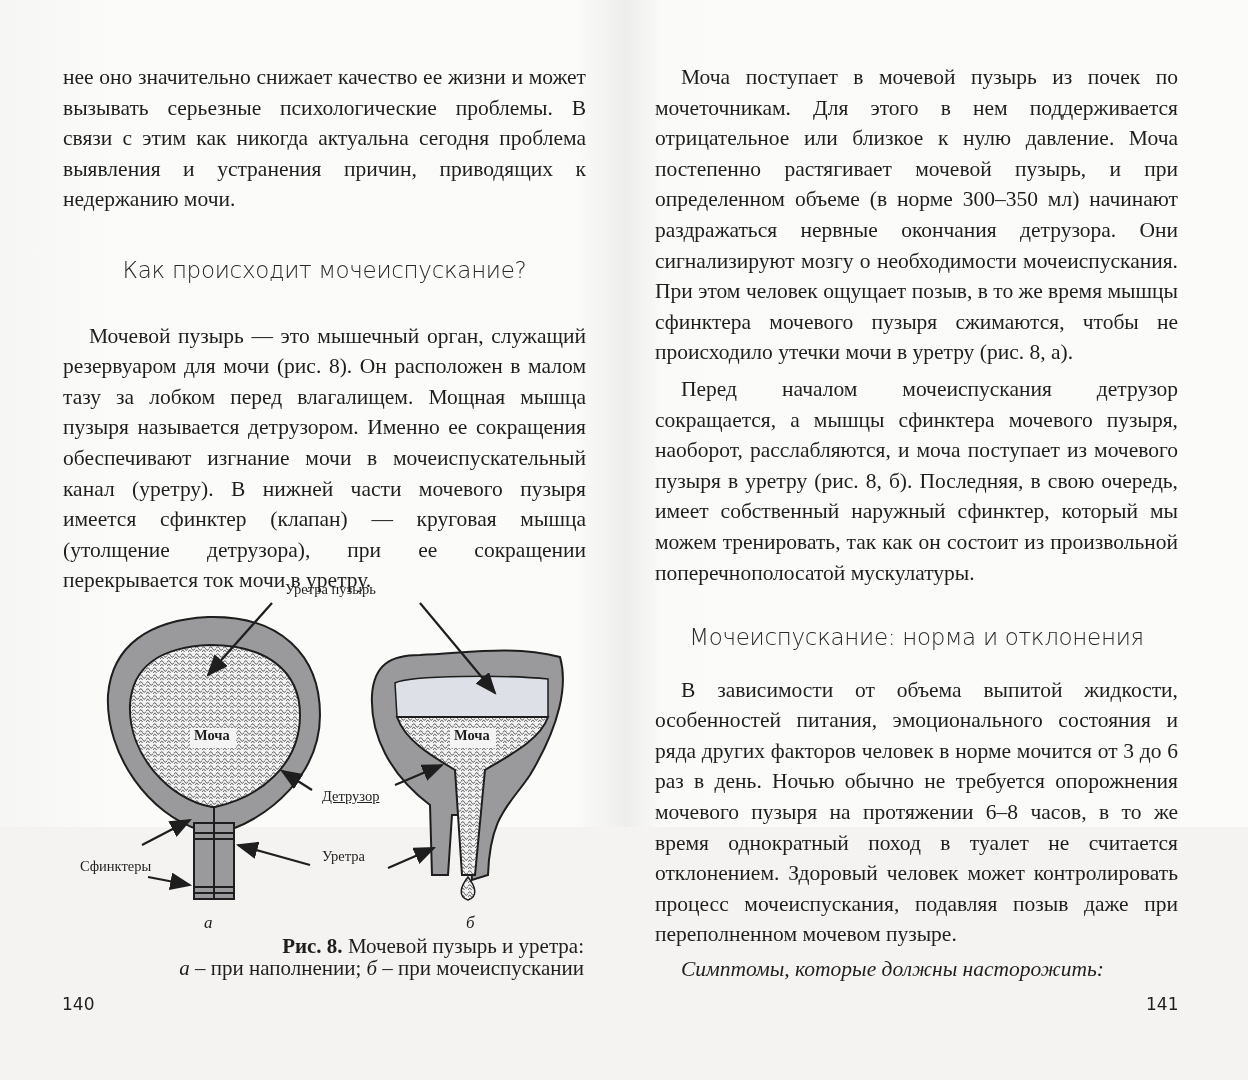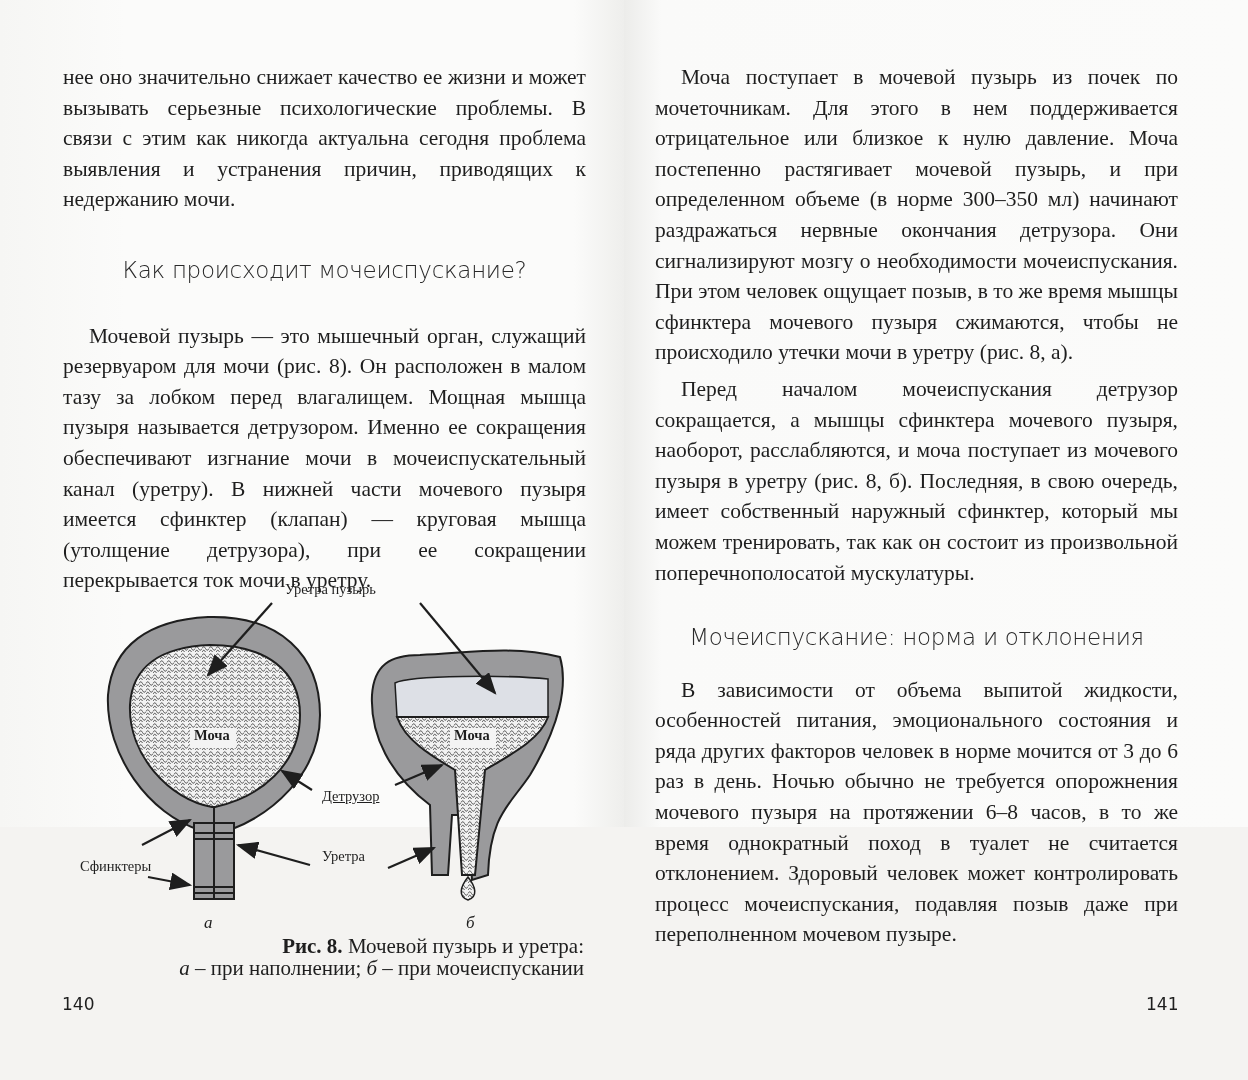--- a/index.html
+++ b/index.html
@@ -131,16 +131,17 @@
 
     <div class="page-num" style="left:62px;">140</div>
   </div>
 
   <div class="page right">
     <div class="col" style="top:62px;">
       <p class="indent">Моча поступает в мочевой пузырь из почек по мочеточникам. Для этого в нем поддерживается отрицательное или близкое к нулю давление. Моча постепенно растягивает мочевой пузырь, и при определенном объеме (в норме 300–350 мл) начинают раздражаться нервные окончания детрузора. Они сигнализируют мозгу о необходимости мочеиспускания. При этом человек ощущает позыв, в то же время мышцы сфинктера мочевого пузыря сжимаются, чтобы не происходило утечки мочи в уретру (рис. 8, а).</p>
       <p class="indent" style="margin-top:6px;">Перед началом мочеиспускания детрузор сокращается, а мышцы сфинктера мочевого пузыря, наоборот, расслабляются, и моча поступает из мочевого пузыря в уретру (рис. 8, б). Последняя, в свою очередь, имеет собственный наружный сфинктер, который мы можем тренировать, так как он состоит из произвольной поперечнополосатой мускулатуры.</p>
       <div class="heading" style="margin-top:34px; margin-bottom:22px;">Мочеиспускание: норма и отклонения</div>
       <p class="indent">В зависимости от объема выпитой жидкости, особенностей питания, эмоционального состояния и ряда других факторов человек в норме мочится от 3 до 6 раз в день. Ночью обычно не требуется опорожнения мочевого пузыря на протяжении 6–8 часов, в то же время однократный поход в туалет не считается отклонением. Здоровый человек может контролировать процесс мочеиспускания, подавляя позыв даже при переполненном мочевом пузыре.</p>
+      <p class="indent italic" style="margin-top:4px;">Симптомы, которые должны насторожить:</p>
     </div>
     <div class="page-num" style="left:522px;">141</div>
   </div>
 </div>
 
 </body></html>

